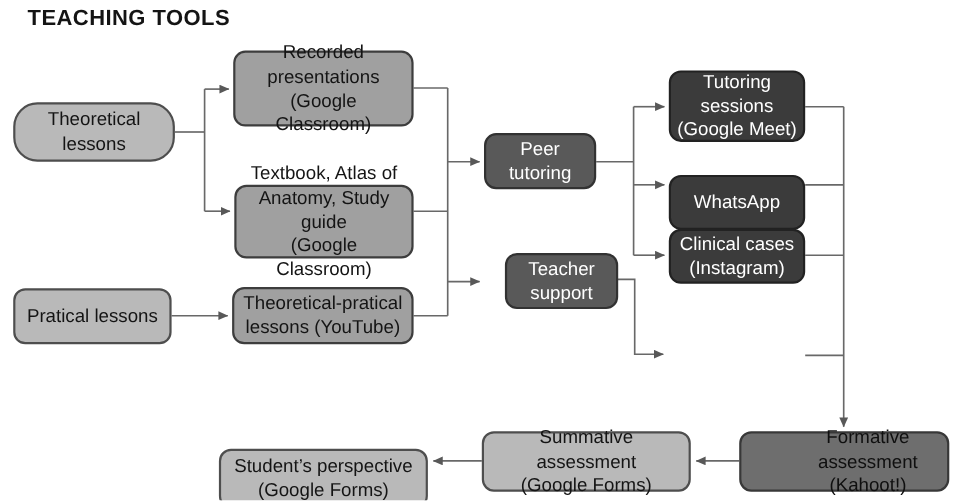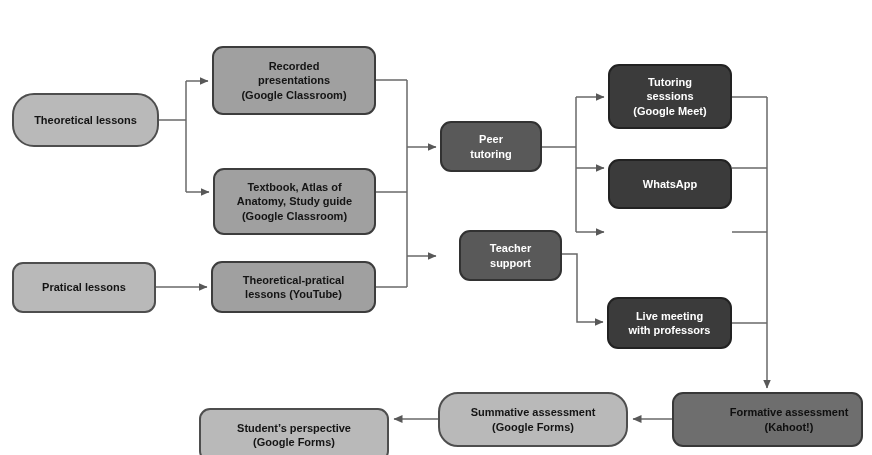--- a/index.html
+++ b/index.html
@@ -15,22 +15,22 @@
     font-size:20px;font-weight:700;color:#141414;
     letter-spacing:0.4px;
   }
   .wires{position:absolute;left:0;top:0;}
   .node{
     position:absolute;
     display:flex;align-items:center;justify-content:center;
     text-align:center;
     box-sizing:border-box;
     border-radius:11px;
-    font-weight:700;
-    font-size:11px;
+    font-weight:400;
+    font-size:17px;
     line-height:1.28;
     white-space:pre-line;
     padding:2px 4px;
   }
   .light  {background:#b9b9b9;border:2px solid #4e4e4e;color:#141414;}
   .medium {background:#a0a0a0;border:2px solid #3d3d3d;color:#141414;}
   .dgray  {background:#595959;border:2px solid #323232;color:#ffffff;}
   .dark   {background:#3b3b3b;border:2px solid #222222;color:#ffffff;}
   .fgray  {background:#6e6e6e;border:2px solid #383838;color:#0f0f0f;padding-left:47px;}
 
@@ -40,28 +40,29 @@
   #n-textbook    {left:213px; top:168px; width:163px; height:67px;}
   #n-pratical    {left:12px;  top:262px; width:144px; height:51px;}
   #n-theopratical{left:211px; top:261px; width:165px; height:52px;}
   #n-peer        {left:440px; top:121px; width:102px; height:51px;}
   #n-teacher     {left:440px; top:230px; width:103px; height:51px;margin-left:19px;}
   #n-tutoring    {left:608px; top:64px;  width:124px; height:65px;}
   #n-whatsapp    {left:608px; top:144px; width:124px; height:50px;margin-top:15px;}
   #n-clinical    {left:608px; top:208px; width:124px; height:50px;}
   #n-live        {left:607px; top:297px; width:125px; height:52px;}
   #n-formative   {left:672px; top:392px; width:191px; height:55px;}
-  #n-summative   {left:438px; top:392px; width:190px; height:55px;border-radius:20px;}
+  #n-summative   {left:438px; top:392px; width:190px; height:55px;}
   #n-student     {left:199px; top:392px; width:190px; height:54px;margin-top:16px;}
 </style>
 </head>
 <body>
 
 <div class="canvas">
 
+  <div class="page-title">TEACHING TOOLS</div>
 
   <svg class="wires" width="872" height="455" viewBox="0 0 872 455" aria-hidden="true">
     <defs>
       <marker id="ar" markerWidth="10" markerHeight="9" refX="8.5" refY="4" orient="auto" markerUnits="userSpaceOnUse">
         <path d="M0,0 L9,4 L0,8 Z" fill="#585858"></path>
       </marker>
     </defs>
     <g stroke="#686868" stroke-width="1.5" fill="none">
 
       <path d="M159,120 H186"></path>
@@ -103,22 +104,22 @@
   <div class="node dgray" id="n-peer">Peer
 tutoring</div>
   <div class="node medium" id="n-theopratical">Theoretical-pratical
 lessons (YouTube)</div>
   <div class="node dgray" id="n-teacher">Teacher
 support</div>
   <div class="node dark" id="n-tutoring">Tutoring
 sessions
 (Google Meet)</div>
   <div class="node dark" id="n-whatsapp">WhatsApp</div>
-  <div class="node dark" id="n-live">Live meeting
-with professors</div>
+  <div class="node dark" id="n-clinical">Clinical cases
+(Instagram)</div>
   <div class="node fgray" id="n-formative">Formative assessment
 (Kahoot!)</div>
   <div class="node light" id="n-summative">Summative assessment
 (Google Forms)</div>
   <div class="node light" id="n-student">Student’s perspective
 (Google Forms)</div>
 
 </div>
 
 </body></html>

